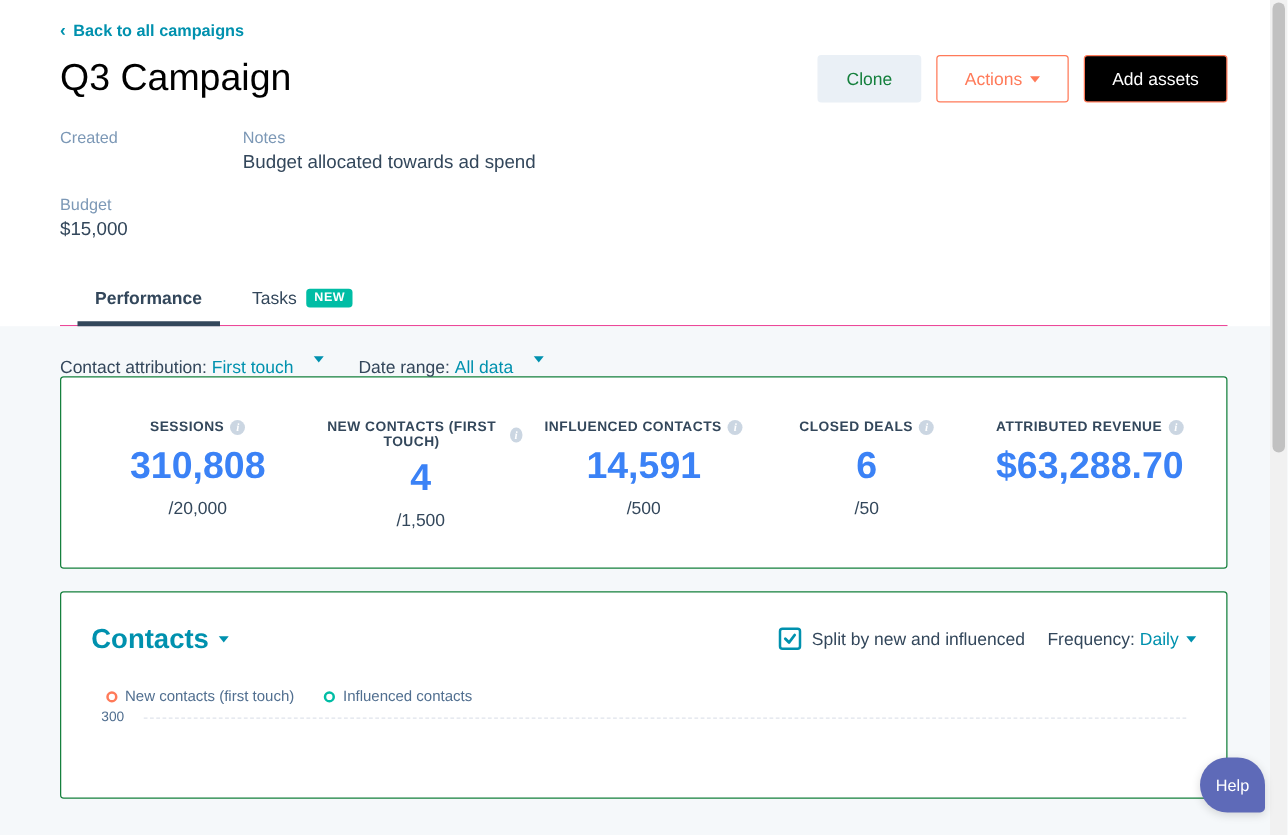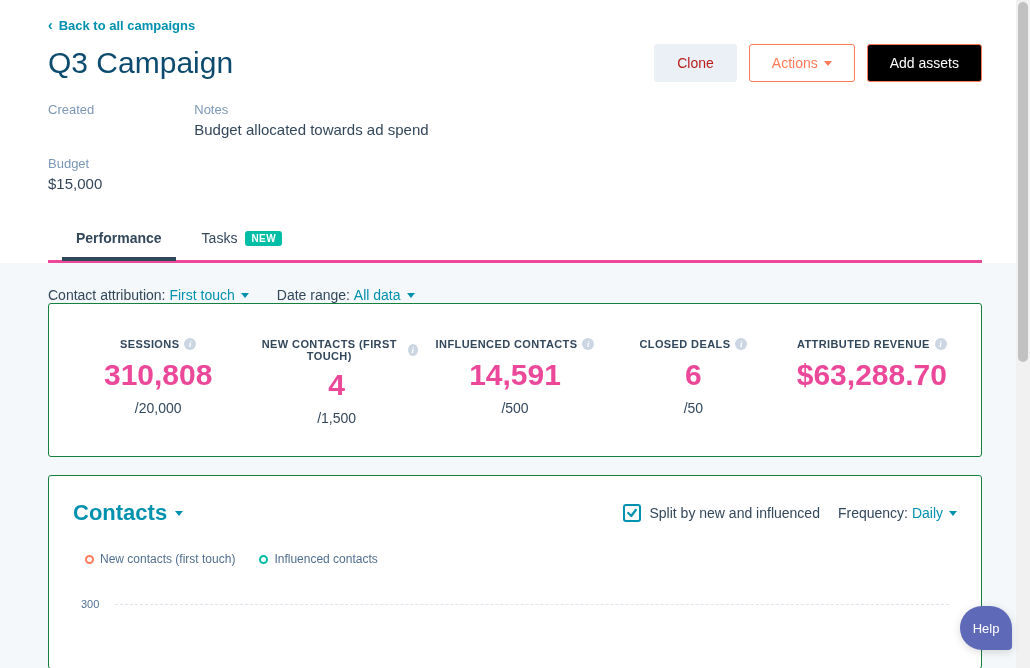--- a/index.html
+++ b/index.html
@@ -31,40 +31,40 @@
     }
     .title-row {
       display: flex;
       justify-content: space-between;
       align-items: center;
       margin-top: 10px;
     }
     .page-title {
       font-size: 30px;
       font-weight: 500;
-      color: #0c4a6e;
+      color: #000000;
     }
     .btn-row {
       display: flex;
       gap: 12px;
     }
     .btn {
       padding: 10px 22px;
       border-radius: 3px;
       font-size: 14px;
       font-weight: 500;
       cursor: pointer;
       display: inline-flex;
       align-items: center;
       gap: 6px;
       border: 1px solid transparent;
     }
     .btn-clone {
       background: #eaf0f6;
-      color: #b91c1c;
+      color: #15803d;
       border-color: #eaf0f6;
     }
     .btn-actions {
       background: #fff;
       color: #ff7a59;
       border-color: #ff7a59;
     }
     .btn-add {
       background: #000000;
       color: #fff;
@@ -92,21 +92,21 @@
       font-size: 15px;
       color: #33475b;
     }
     .meta-row2 {
       margin-top: 18px;
     }
     .tabs {
       display: flex;
       gap: 40px;
       margin-top: 28px;
-      border-bottom: 3px solid #ec4899;
+      border-bottom: 1px solid #ec4899;
       padding-left: 28px;
     }
     .tab {
       padding: 10px 0 14px 0;
       font-size: 14px;
       color: #33475b;
       cursor: pointer;
       position: relative;
       display: flex;
       align-items: center;
@@ -142,22 +142,21 @@
       align-items: center;
       font-size: 14px;
     }
     .filter-label {
       color: #33475b;
     }
     .filter-value {
       color: #0091ae;
       cursor: pointer;
       display: inline-flex;
-      align-items: center;
-      gap: 6px;
+      gap: 16px;
     }
     .card {
       background: #fff;
       border: 1px solid #15803d;
       border-radius: 3px;
       padding: 30px 20px;
     }
     .metrics-row {
       display: flex;
       justify-content: space-around;
@@ -186,21 +185,21 @@
       font-weight: 700;
       display: inline-flex;
       align-items: center;
       justify-content: center;
       font-style: italic;
       font-family: Georgia, serif;
     }
     .metric-value {
       font-size: 30px;
       font-weight: 600;
-      color: #ec4899;
+      color: #3b82f6;
       margin-top: 6px;
     }
     .metric-goal {
       font-size: 14px;
       color: #33475b;
       margin-top: 8px;
     }
     .contacts-card {
       margin-top: 18px;
       padding: 24px 24px 40px 24px;
@@ -266,21 +265,21 @@
     }
     .legend-dot {
       width: 9px; height: 9px;
       border-radius: 50%;
       border: 2px solid;
       background: #fff;
     }
     .legend-dot.orange { border-color: #ff7a59; }
     .legend-dot.teal { border-color: #00bda5; }
     .chart-area {
-      margin-top: 32px;
+      margin-top: 4px;
       position: relative;
       height: 30px;
     }
     .y-tick {
       position: absolute;
       left: 8px;
       font-size: 11px;
       color: #516f90;
       top: 0;
     }

